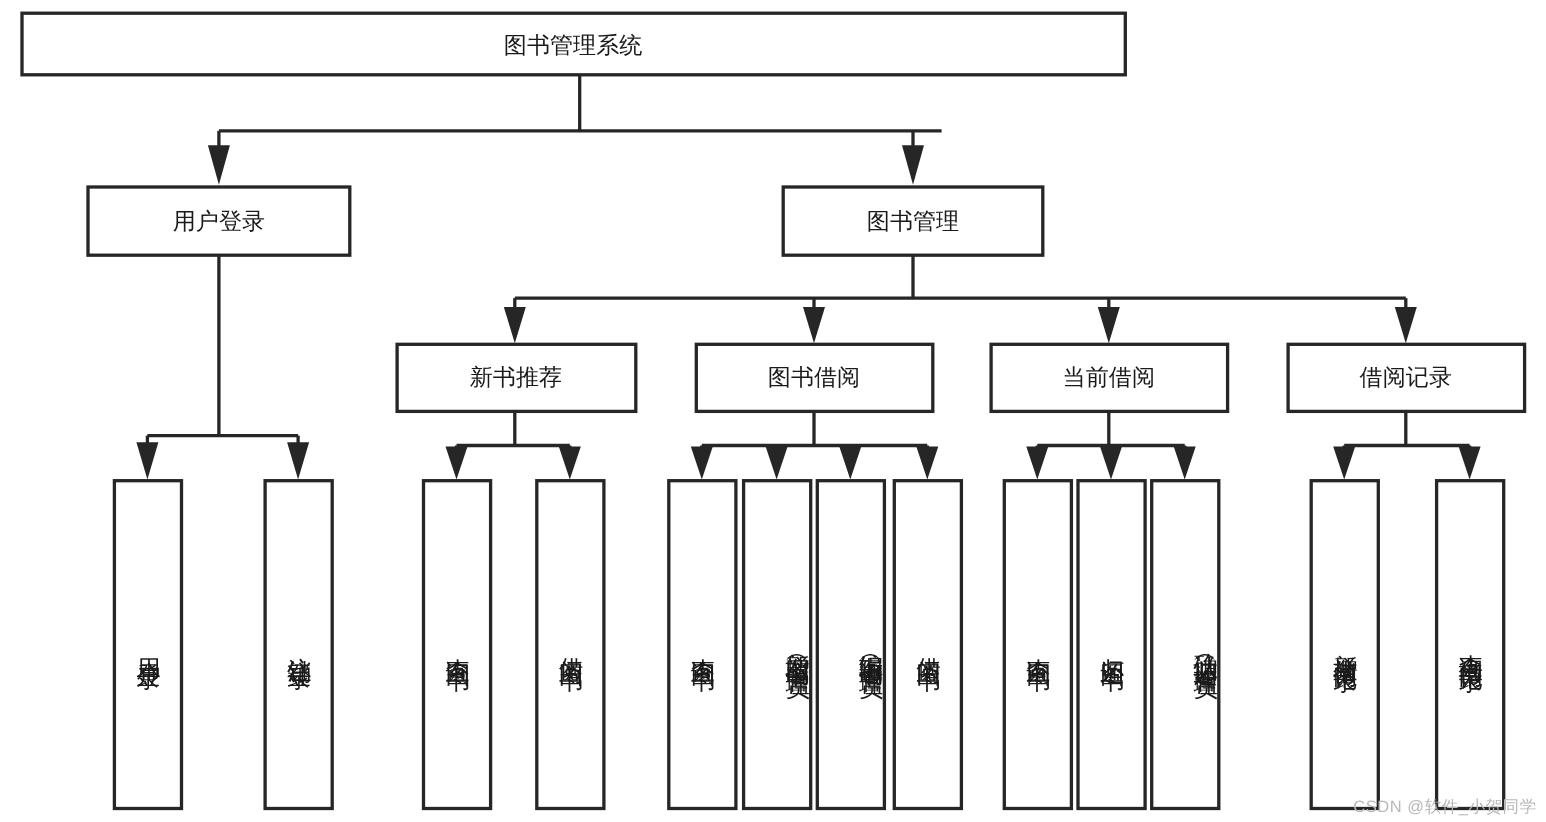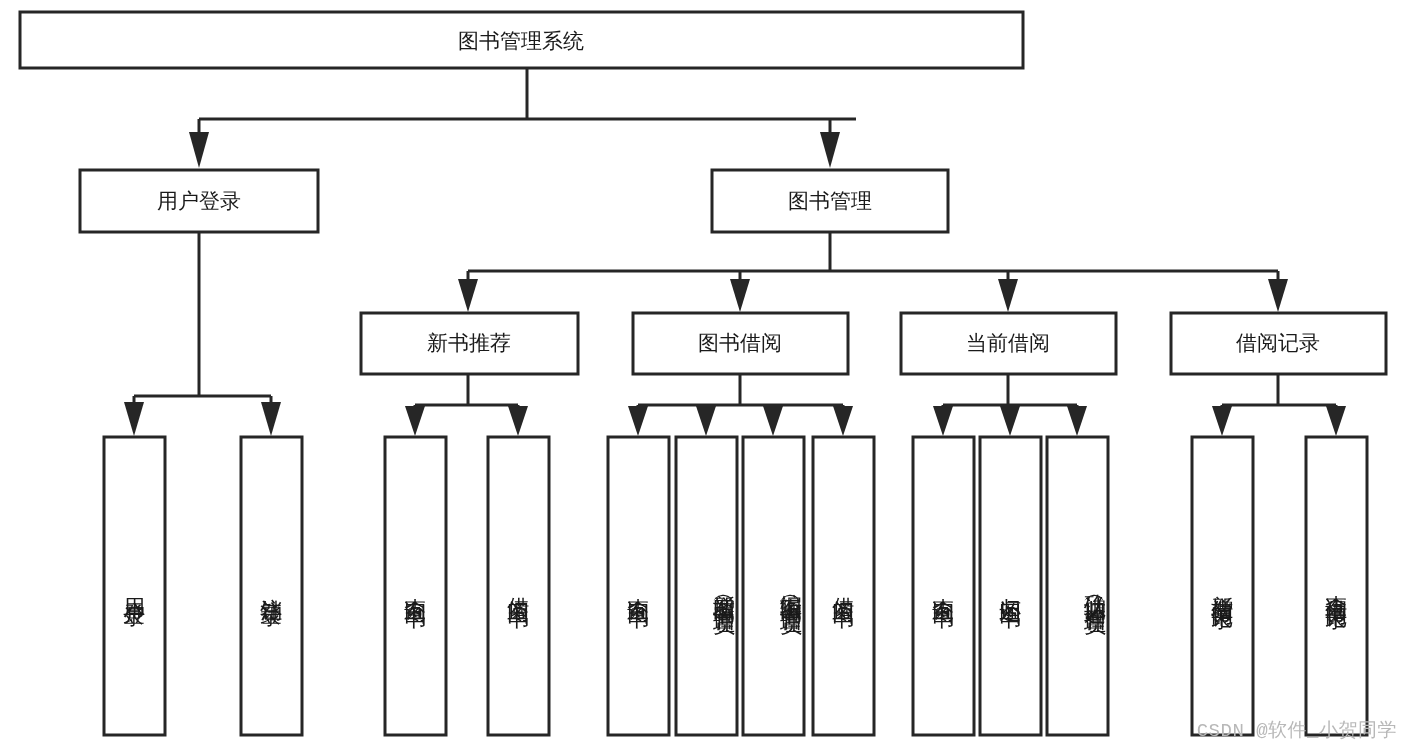--- a/index.html
+++ b/index.html
@@ -63,22 +63,22 @@
     white-space: nowrap;
     pointer-events: none;
   }
   .vert-label.centered {
     align-items: center;
   }
   .watermark {
     position: absolute;
     right: 8px;
     bottom: 4px;
-    font-family: Liberation Mono, monospace;
-    font-size: 19px;
+    font-family: Liberation Sans, sans-serif;
+    font-size: 15px;
     color: #b8b8b8;
     letter-spacing: 0.5px;
     white-space: nowrap;
   }
 </style>
 </head>
 <body>
 
 <div id="diagram-root">
 

